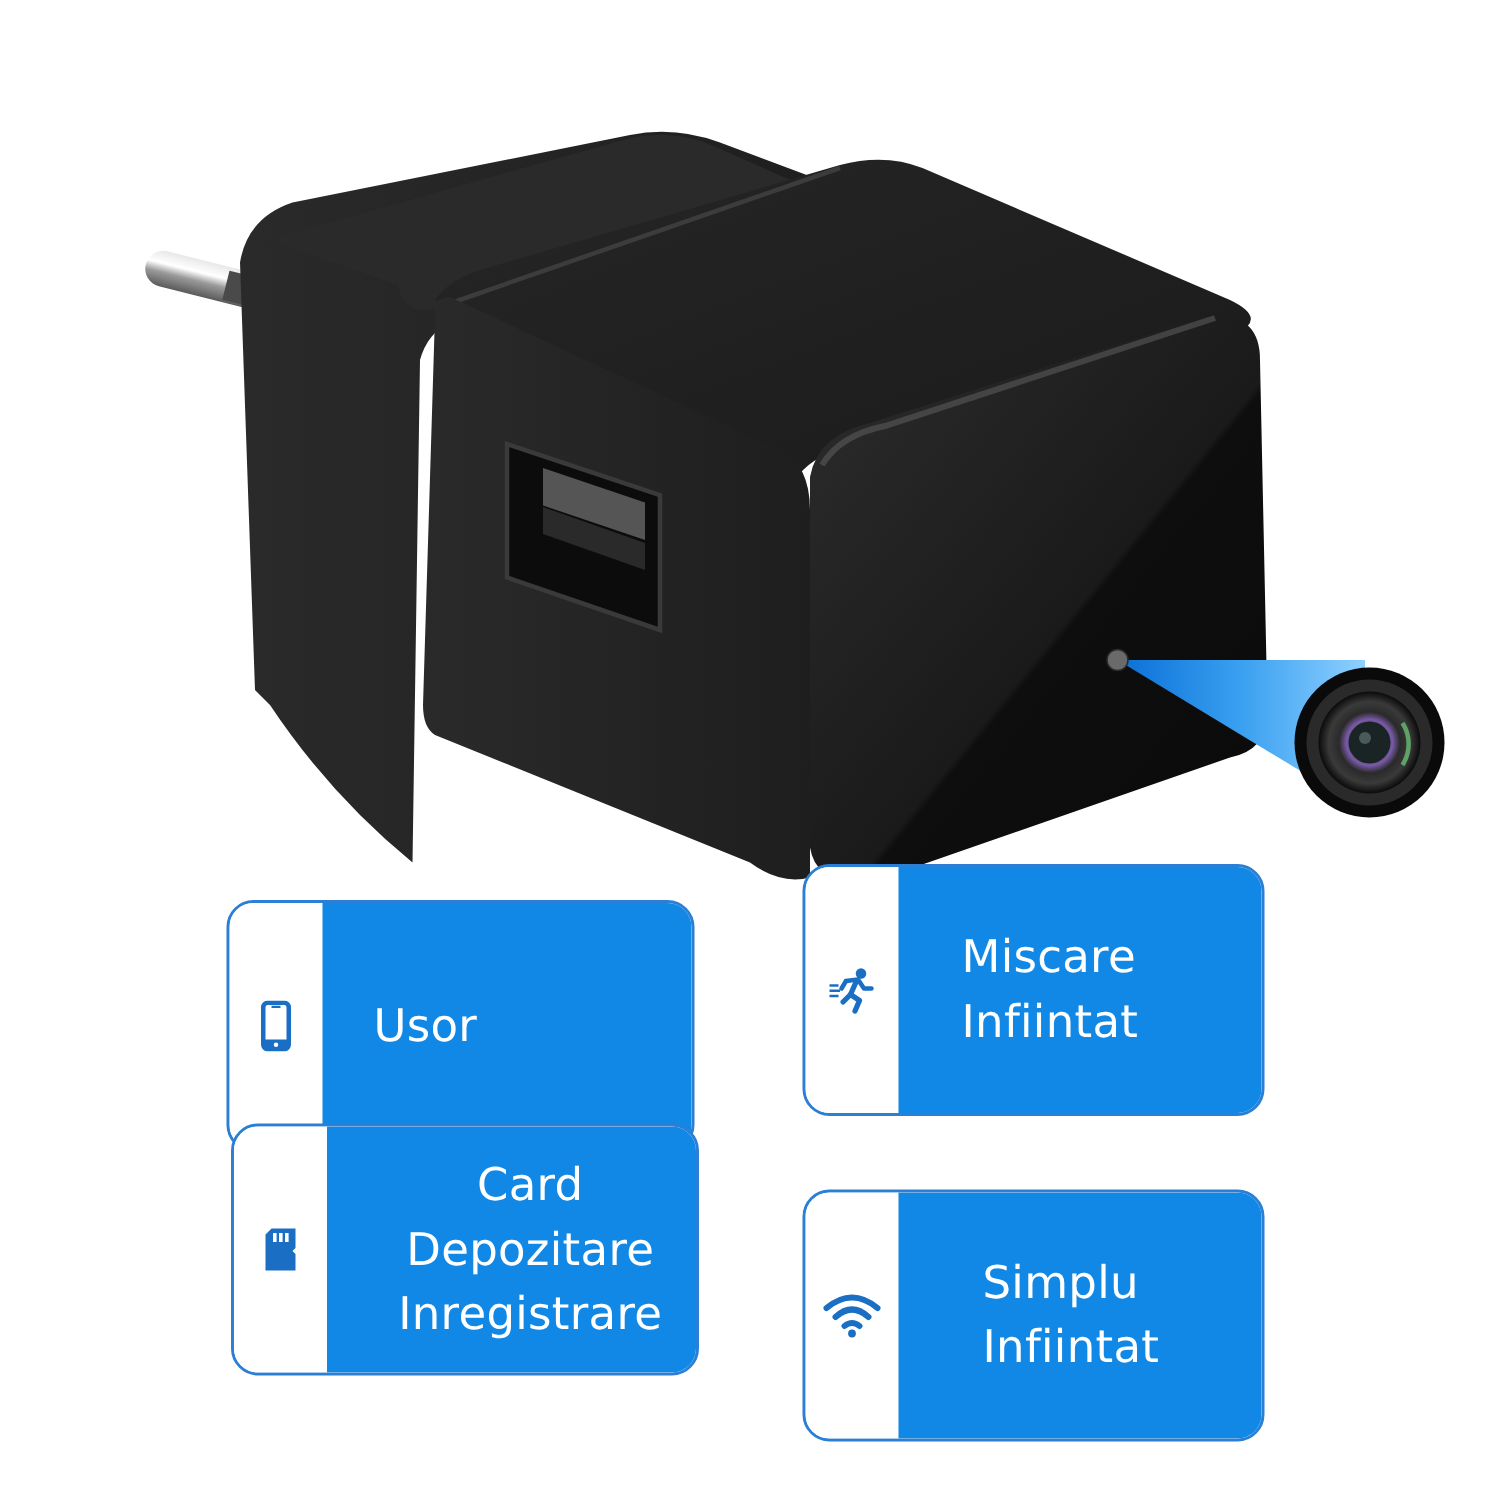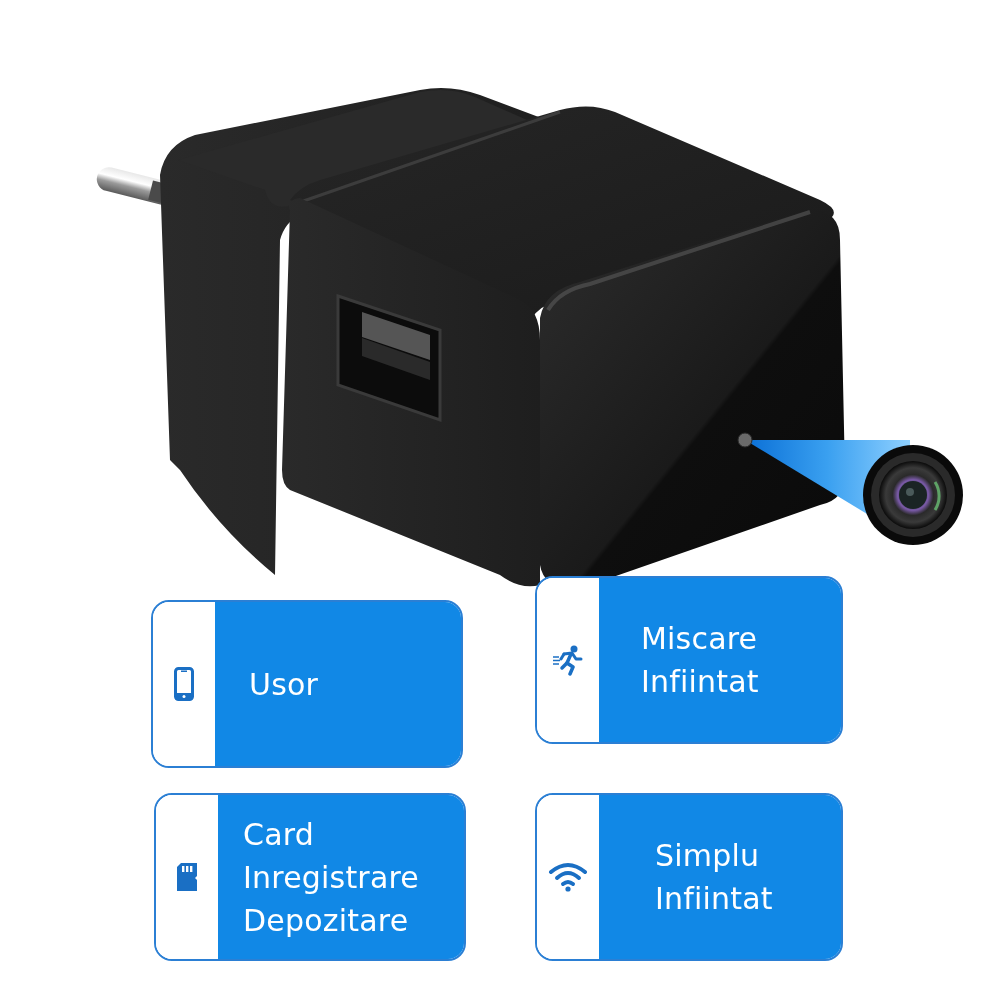--- a/index.html
+++ b/index.html
@@ -30,21 +30,21 @@
       color: #ffffff;
       font-size: 30px;
       line-height: 43px;
       letter-spacing: 0.2px;
     }
     .card .line { display: block; white-space: nowrap; }
 
     #card-1 { left: 151px; top: 600px; }
     #card-2 { left: 535px; top: 576px; width: 308px; }
     #card-2 .text-col { padding-left: 42px; }
-    #card-3 { left: 154px; top: 793px; }
+    #card-3 { left: 154px; top: 749px; text-align: center; }
     #card-3 .text-col { padding-left: 25px; }
     #card-4 { left: 535px; top: 793px; width: 308px; }
     #card-4 .text-col { padding-left: 56px; }
   </style>
 </head>
 <body>
 
 <div class="product">
   <svg width="1000" height="590" viewBox="0 0 1000 590">
     <defs>
@@ -157,22 +157,22 @@
   <div class="icon-col">
     <svg width="24" height="30" viewBox="0 0 24 30">
       <path d="M6 1 L22 1 L22 14 L20 16 L22 18 L22 29 L2 29 L2 5 Z" fill="#1a6fc4"></path>
       <rect x="7" y="4" width="2.4" height="6" fill="#ffffff"></rect>
       <rect x="11" y="4" width="2.4" height="6" fill="#ffffff"></rect>
       <rect x="15" y="4" width="2.4" height="6" fill="#ffffff"></rect>
     </svg>
   </div>
   <div class="text-col">
     <span class="line">Card</span>
+    <span class="line">Depozitare</span>
     <span class="line">Inregistrare</span>
-    <span class="line">Depozitare</span>
   </div>
 </div>
 
 <div class="card" id="card-4">
   <div class="icon-col">
     <svg width="40" height="30" viewBox="0 0 40 30">
       <path d="M3 10 Q20 -4 37 10" stroke="#1a6fc4" stroke-width="4" fill="none" stroke-linecap="round"></path>
       <path d="M9 16 Q20 6 31 16" stroke="#1a6fc4" stroke-width="4" fill="none" stroke-linecap="round"></path>
       <path d="M15 22 Q20 18 25 22" stroke="#1a6fc4" stroke-width="4" fill="none" stroke-linecap="round"></path>
       <circle cx="20" cy="27" r="2.6" fill="#1a6fc4"></circle>

